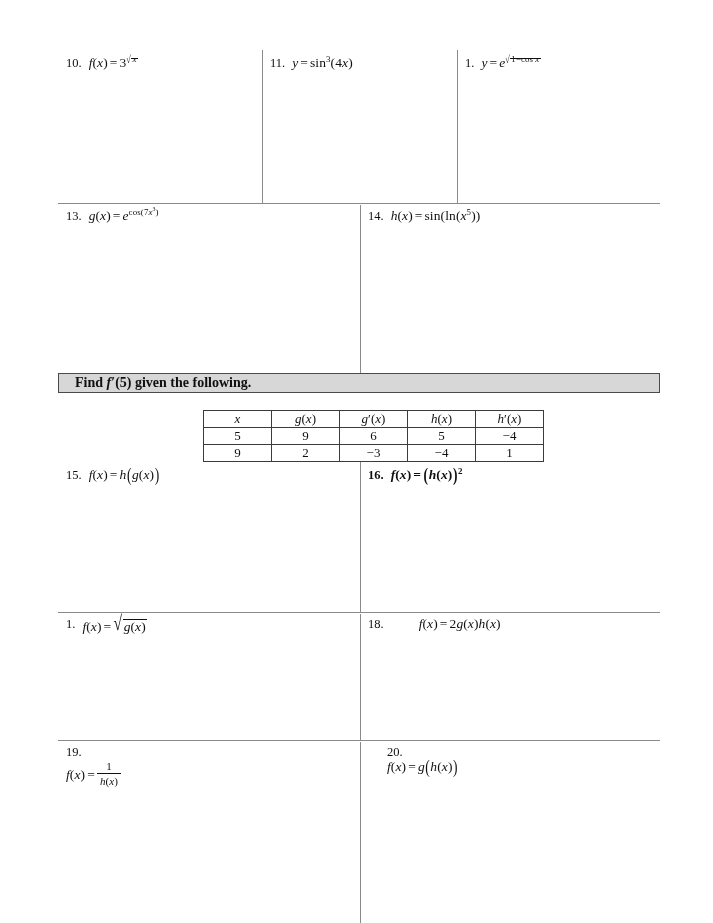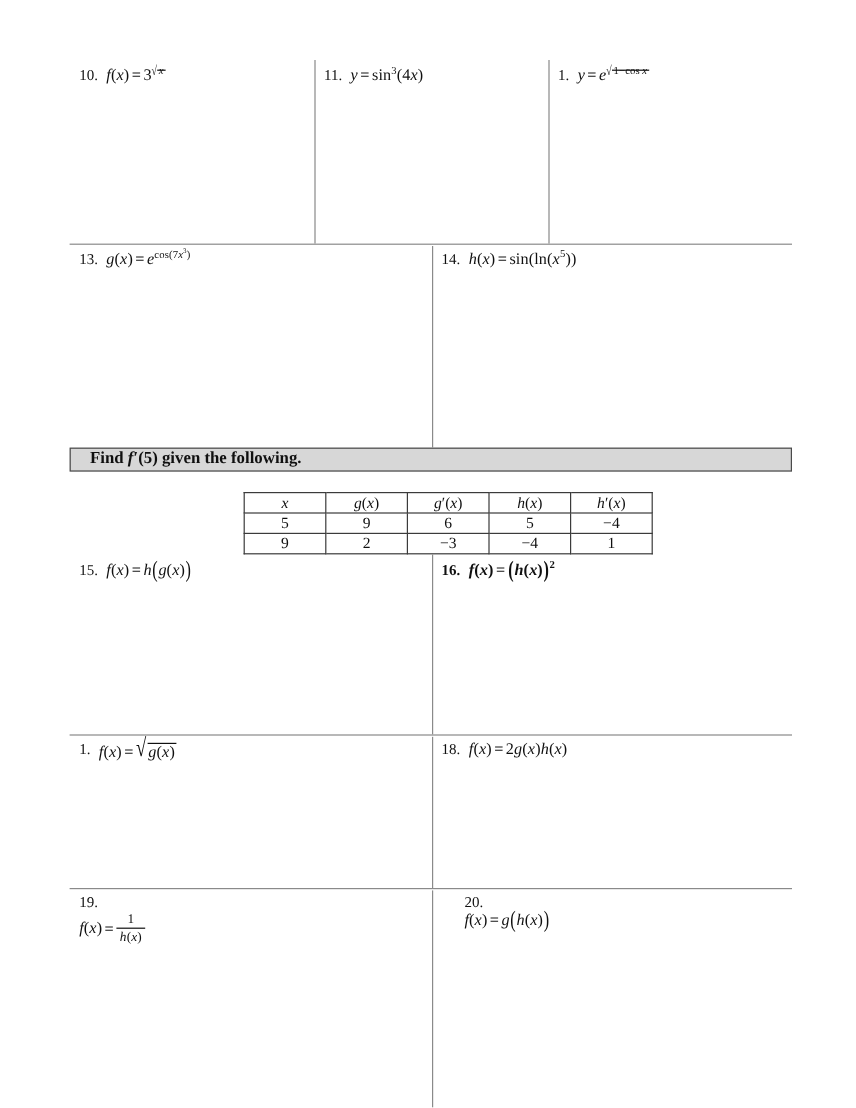--- a/index.html
+++ b/index.html
@@ -241,21 +241,21 @@
 
   <div class="hrule" style="top:612px;"></div>
 
   <div class="prob" style="left:66px; top:617px;">
     <span class="pnum">1.</span>
     <span class="math"><span class="it">f</span><span class="rm">(</span><span class="it">x</span><span class="rm">)</span><span class="op">=</span><span class="sqrt"><span class="radsign" style="font-size:1.25em">√</span><span class="radicand"><span class="it">g</span><span class="rm">(</span><span class="it">x</span><span class="rm">)</span></span></span></span>
   </div>
 
   <div class="vrule" style="left:360px; top:614px; height:126px;"></div>
 
-  <div class="prob" style="left:368px; top:617px;">
+  <div class="prob" style="left:368px; top:617px;gap:28px;">
     <span class="pnum">18.</span>
     <span class="math"><span class="it">f</span><span class="rm">(</span><span class="it">x</span><span class="rm">)</span><span class="op">=</span><span class="num">2</span><span class="it">g</span><span class="rm">(</span><span class="it">x</span><span class="rm">)</span><span class="it">h</span><span class="rm">(</span><span class="it">x</span><span class="rm">)</span></span>
   </div>
 
   <div class="hrule" style="top:740px;"></div>
 
   <div class="prob" style="left:66px; top:745px;flex-direction:column;">
     <span class="pnum">19.</span>
     <span class="math"><span class="it">f</span><span class="rm">(</span><span class="it">x</span><span class="rm">)</span><span class="op">=</span><span class="frac"><span class="fnum num">1</span><span class="fden"><span class="it">h</span><span class="rm">(</span><span class="it">x</span><span class="rm">)</span></span></span></span>
   </div>

